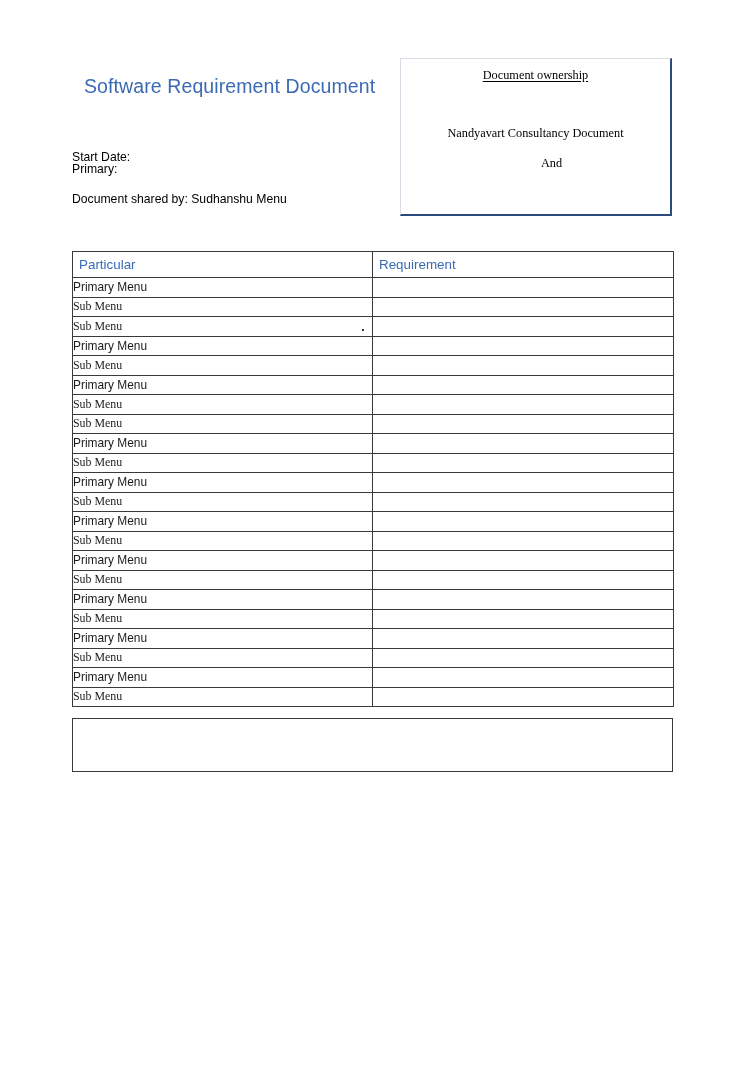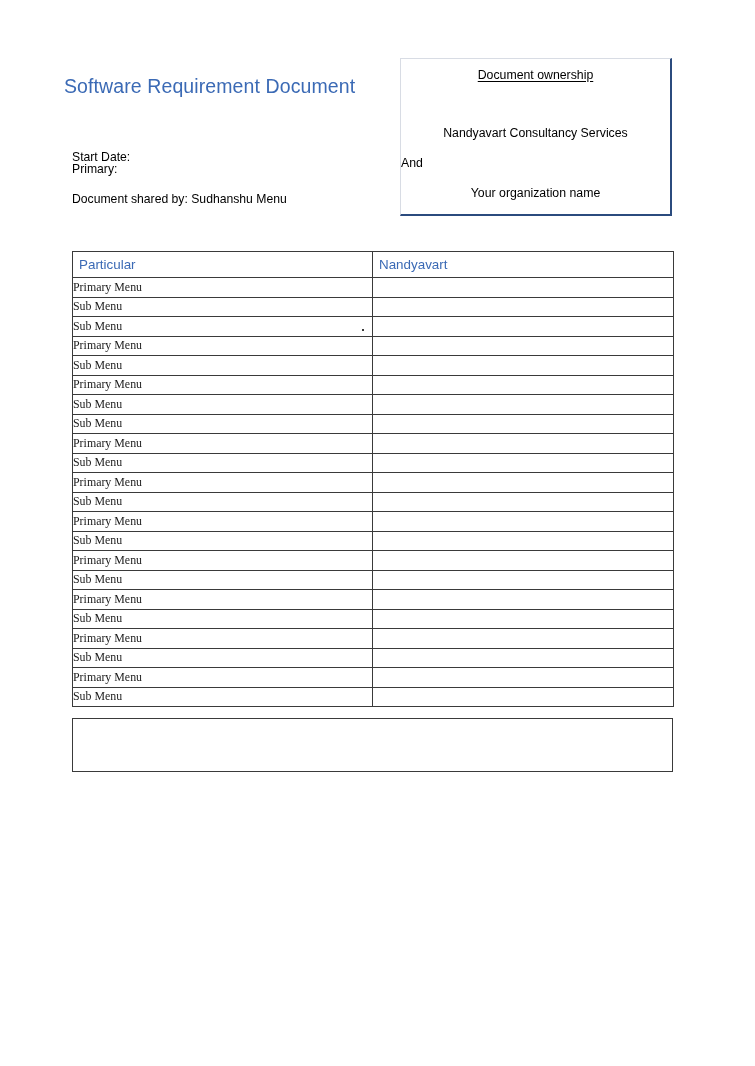--- a/index.html
+++ b/index.html
@@ -21,21 +21,21 @@
     position: absolute;
     left: 0; top: 0;
     width: 755px;
     height: 1066px;
     overflow: hidden;
   }
 
   
   .doc-title {
     position: absolute;
-    left: 64px;
+    left: 84px;
     top: 73px;
     font-size: 19.5px;
     line-height: 26px;
     color: #3B6AB5;
     white-space: nowrap;
     letter-spacing: 0.1px;
   }
 
   
   .meta-line {
@@ -56,20 +56,21 @@
     left: 400px;
     top: 58px;
     width: 272px;
     height: 158px;
     box-sizing: border-box;
     background: #ffffff;
     border-top: 1px solid #d8dce4;
     border-left: 1px solid #d8dce4;
     border-right: 2px solid #2B4B7E;
     border-bottom: 2px solid #2B4B7E;
+    font-family: Liberation Serif, serif;
   }
   .ownership-title {
     position: absolute;
     left: 0;
     top: 8px;
     width: 100%;
     text-align: center;
     font-size: 12.3px;
     line-height: 16px;
     text-decoration: underline;
@@ -81,23 +82,24 @@
     left: 0;
     top: 66px;
     width: 100%;
     text-align: center;
     font-size: 12.3px;
     line-height: 16px;
     color: #000000;
   }
   .ownership-l2 {
     position: absolute;
-    left: 0;
+    left: 16px;
     top: 96px;
     width: 100%;
+    text-align: center;
     font-size: 12.3px;
     line-height: 16px;
     color: #000000;
   }
   .ownership-l3 {
     position: absolute;
     left: 0;
     top: 126px;
     width: 100%;
     text-align: center;
@@ -136,21 +138,20 @@
   }
 
   .req-table tbody td {
     height: 18.5px;
     font-size: 11.9px;
     color: #1a1a1a;
   }
 
   .cell-primary {
     padding-left: 5px;
-    font-family: Liberation Serif, serif;
   }
   .cell-sub {
     padding-left: 56px;
     font-family: Liberation Serif, serif;
   }
   .cell-explanation {
     padding-left: 6px;
   }
 
   
@@ -190,34 +191,33 @@
 <div class="page">
 
   <div class="doc-title">Software Requirement Document</div>
 
   <div class="meta-line meta-start">Start Date:</div>
   <div class="meta-line meta-domain">Primary:</div>
   <div class="meta-line meta-shared">Document shared by: Sudhanshu Menu</div>
 
   <div class="ownership-box">
     <div class="ownership-title">Document ownership</div>
-    <div class="ownership-l1">Nandyavart Consultancy Services</div>
+    <div class="ownership-l1">Nandyavart Consultancy Document</div>
     <div class="ownership-l2">And</div>
-    <div class="ownership-l3">Your organization name</div>
   </div>
 
   <table class="req-table">
     <colgroup>
       <col class="c-particular">
       <col class="c-explanation">
     </colgroup>
     <thead>
       <tr>
         <th>Particular</th>
-        <th>Nandyavart</th>
+        <th>Requirement</th>
       </tr>
     </thead>
     <tbody id="req-tbody">
         <tr>
           <td class="cell-primary">Primary Menu</td>
           <td class="cell-explanation"></td>
         </tr>
         <tr>
           <td class="cell-sub">Sub Menu</td>
           <td class="cell-explanation"></td>

